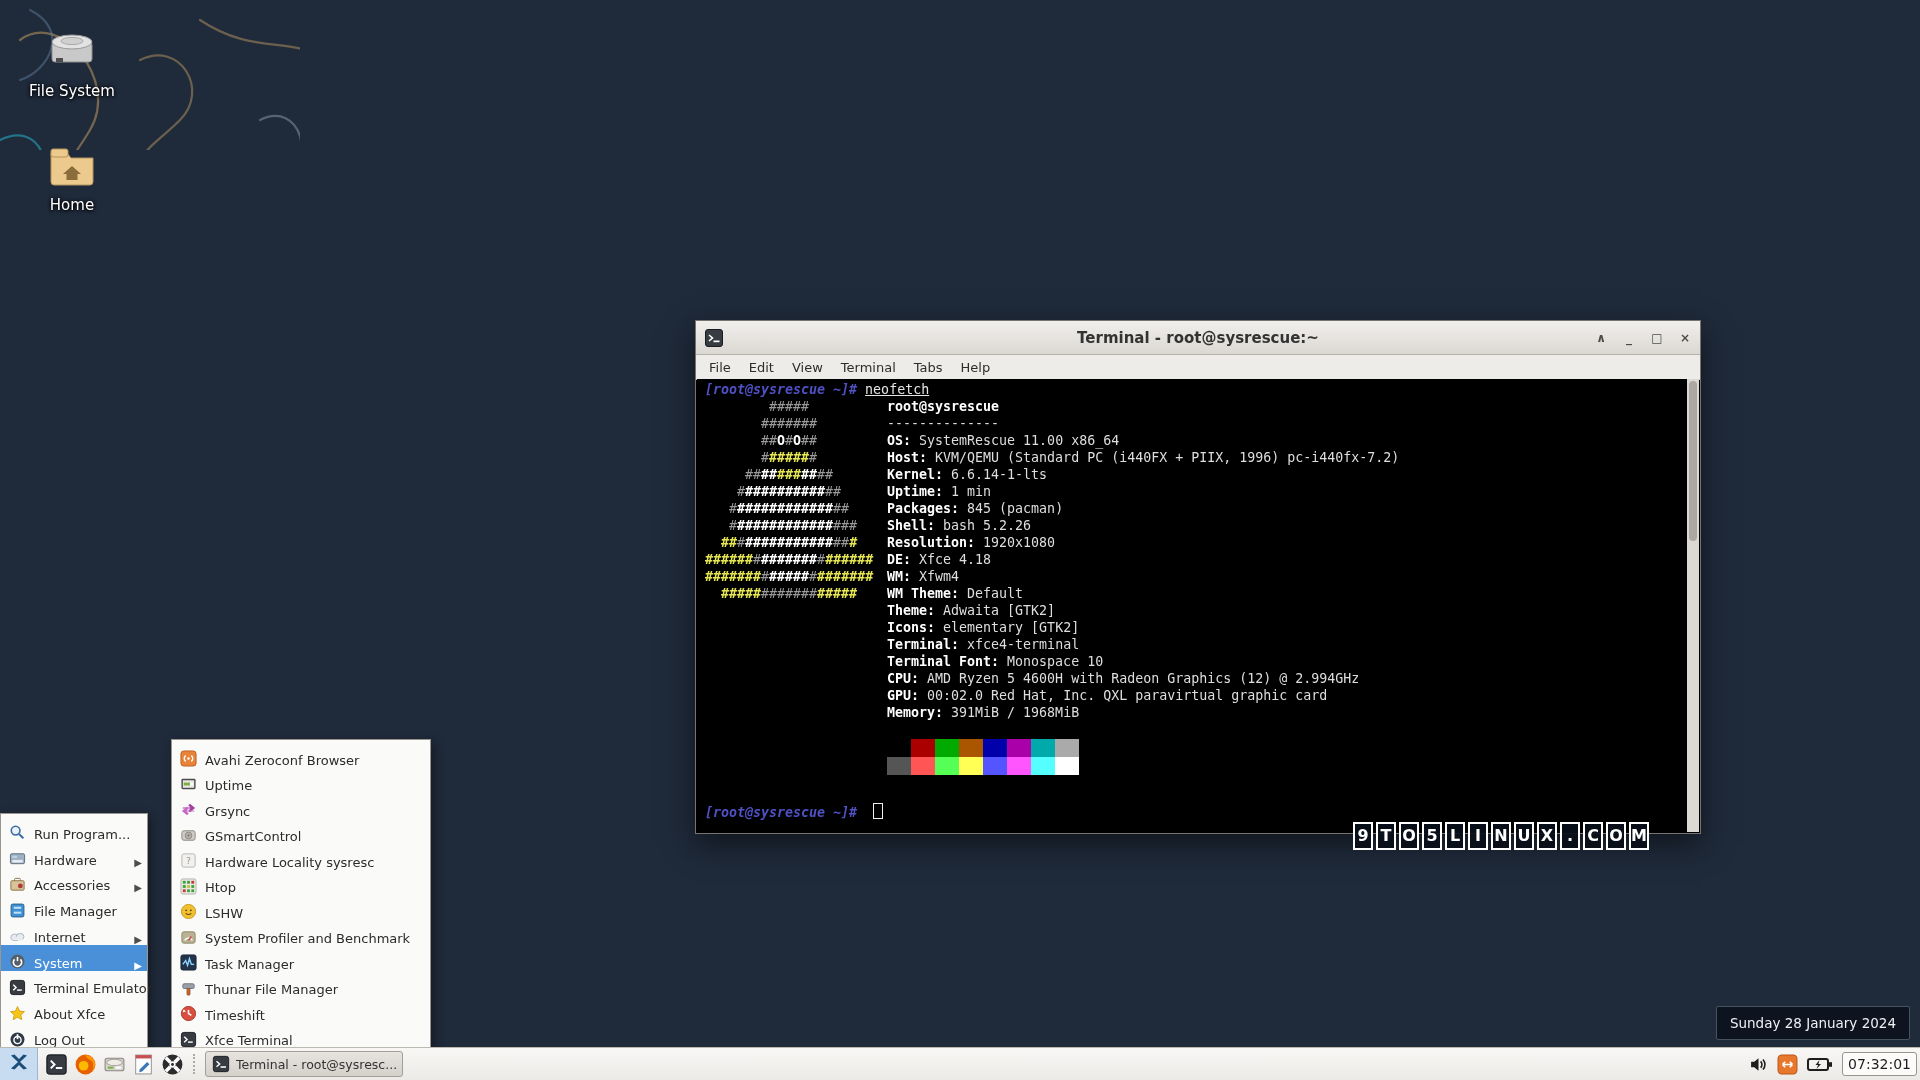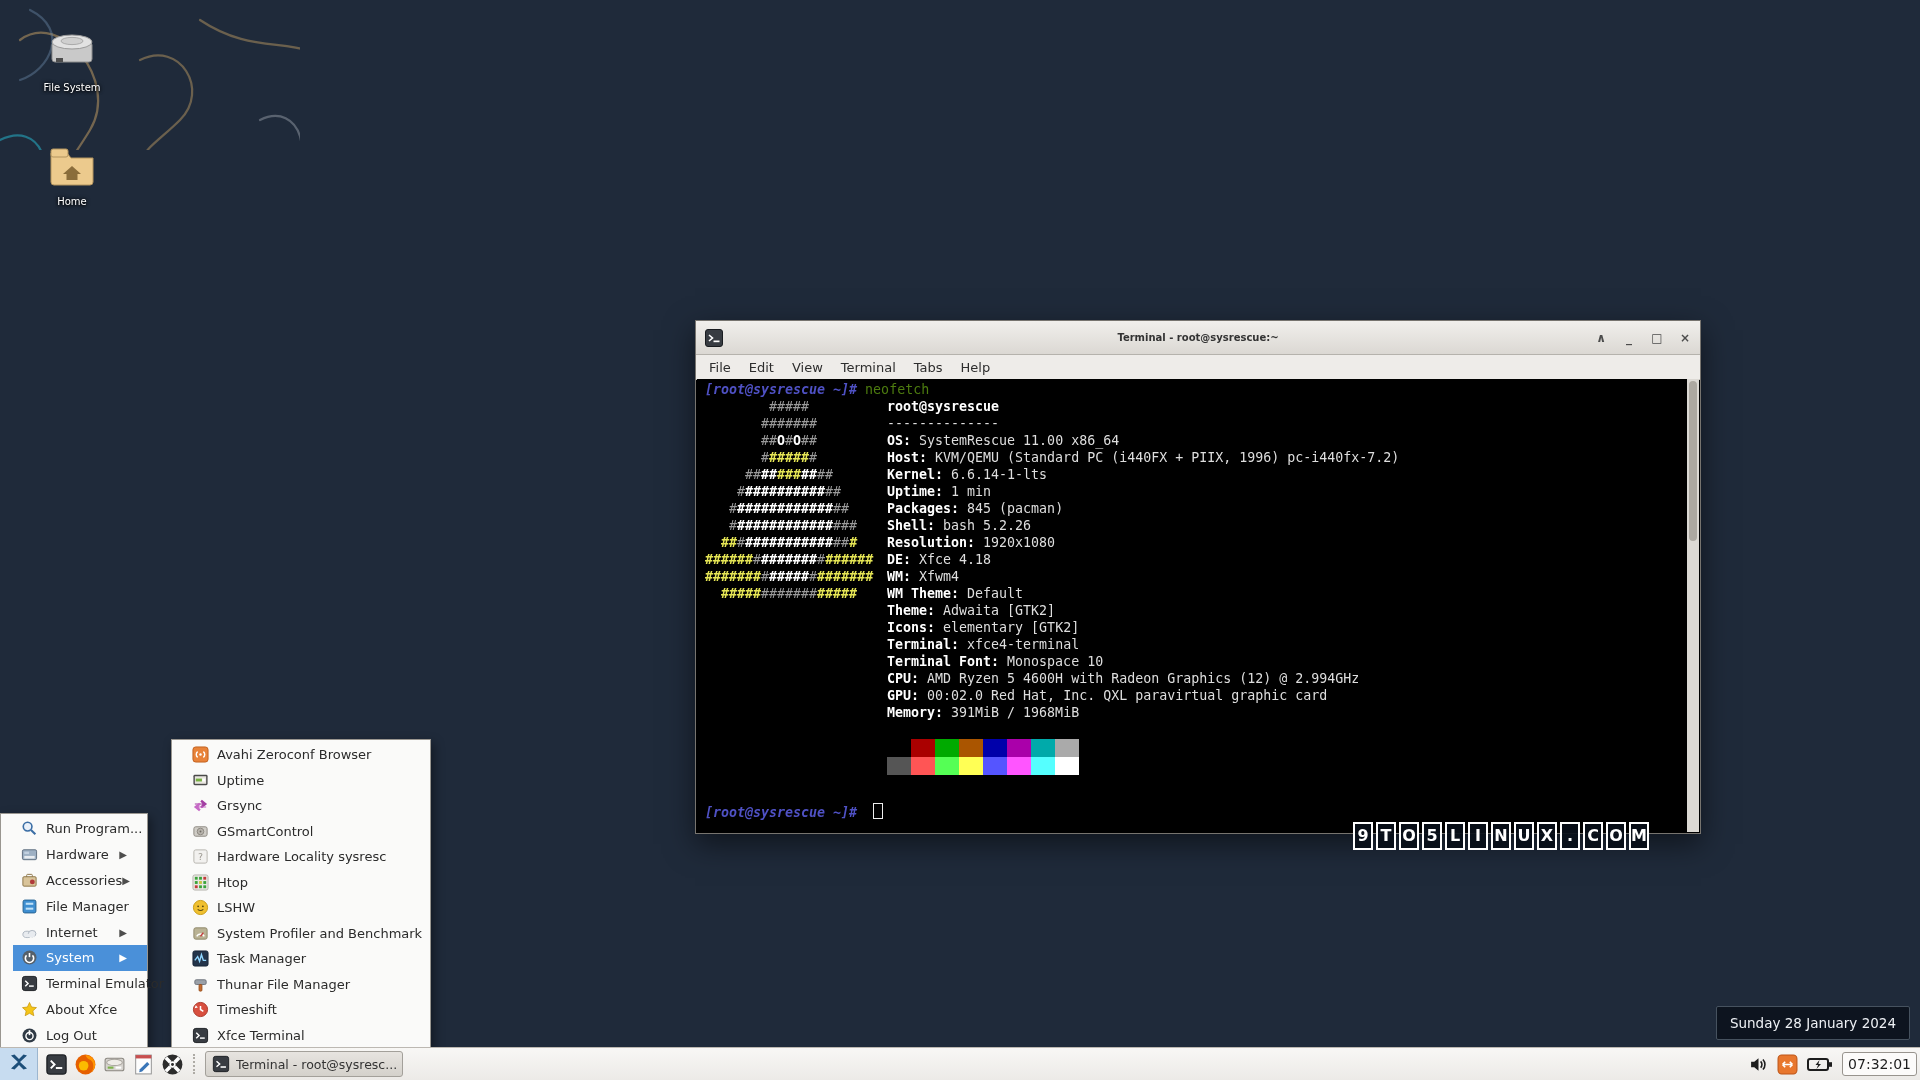--- a/index.html
+++ b/index.html
@@ -3,52 +3,52 @@
 <meta charset="utf-8">
 <style>
   html,body{margin:0;padding:0;background:#111;}
   #screen{position:relative;width:1920px;height:1080px;overflow:hidden;
           font-family:"DejaVu Sans",sans-serif;background:#1f2a3a;}
   
   #bg{position:absolute;inset:0;}
   
   .dicon{position:absolute;width:100px;text-align:center;cursor:default;}
   .dicon .ic{width:52px;height:52px;margin:0 auto;}
-  .dicon .lbl{margin-top:4px;color:#fff;font-size:10px;text-shadow:0 1px 3px #000,0 0 4px #000;}
+  .dicon .lbl{margin-top:4px;color:#fff;font-size:15px;text-shadow:0 1px 3px #000,0 0 4px #000;}
   
   #win{position:absolute;left:695px;top:320px;width:1006px;height:514px;
        border:1px solid #77746f;box-shadow:0 10px 28px rgba(0,0,0,.5);background:#000;box-sizing:border-box;}
   #titlebar{height:33px;background:linear-gradient(#f1efec,#dbd8d3);border-bottom:1px solid #b5b2ac;
             display:flex;align-items:center;padding:0 8px;position:relative;}
   #titlebar .wicon{width:20px;height:20px;}
-  #wtitle{position:absolute;left:0;right:0;text-align:center;font-weight:bold;font-size:10px;color:#333;}
+  #wtitle{position:absolute;left:0;right:0;text-align:center;font-weight:bold;font-size:15px;color:#333;}
   #controls{margin-left:auto;display:flex;gap:14px;z-index:2;}
   .ctrl{width:14px;text-align:center;color:#4c4c4c;font-weight:bold;font-size:12px;line-height:14px;}
   #menubar{height:24px;background:#eeece9;border-bottom:1px solid #c8c5bf;display:flex;align-items:center;padding-left:4px;}
   .mitem{font-size:13px;color:#2d2d2d;padding:2px 9px;}
   #termarea{position:absolute;left:1px;top:58px;right:13px;bottom:1px;background:#000;overflow:hidden;
             font-family:"DejaVu Sans Mono",monospace;font-size:13.3px;line-height:17px;white-space:pre;}
   #scrollbar{position:absolute;top:58px;right:1px;width:12px;bottom:1px;background:#dcd9d4;}
   #sthumb{position:absolute;top:2px;left:2px;right:2px;height:160px;background:#aca8a1;border-radius:4px;}
   .abs{position:absolute;}
   .prompt{color:#4f51c4;font-weight:bold;font-style:italic;}
-  .cmd{color:#4d7c0f;}
+  .cmd{color:#e5e5e5;text-decoration:underline;}
   .cg{color:#9a9a9a;}
   .cw{color:#ffffff;font-weight:bold;}
   .cy{color:#e6e655;font-weight:bold;}
   .ilabel{color:#fff;font-weight:bold;}
   .ival{color:#dedede;}
   .pblock{display:inline-block;width:24px;height:18px;vertical-align:top;}
   #cursor{display:inline-block;width:8px;height:14px;border:1px solid #ededed;margin-left:8px;vertical-align:-2px;}
   
   .popup{position:absolute;background:#fafaf9;border:1px solid #999690;box-shadow:3px 4px 10px rgba(0,0,0,.4);
          display:flex;flex-direction:column;padding:2px 0;box-sizing:border-box;}
   #appmenu{left:0;top:813px;width:148px;height:238px;}
   #submenu{left:171px;top:739px;width:260px;height:312px;}
-  .menurow{flex:1;display:flex;align-items:center;padding:0 20px 0 7px;font-size:13px;color:#2b2b2b;white-space:nowrap;margin-left:12px;}
+  .menurow{flex:1;display:flex;align-items:flex-end;padding:0 5px 0 7px;font-size:13px;color:#2b2b2b;white-space:nowrap;}
   .menurow.sel{background:#4a90d9;color:#fff;}
   .micon{width:18px;height:18px;margin-right:8px;flex:0 0 18px;display:flex;align-items:center;justify-content:center;}
   .micon svg{width:17px;height:17px;}
   .arrow{margin-left:auto;font-size:10px;color:#4d4d4d;}
   .sel .arrow{color:#fff;}
   
   #taskbar{position:absolute;left:0;right:0;bottom:0;height:32px;background:linear-gradient(#f8f7f5,#ecead7 400%);
            background:linear-gradient(#f8f7f5,#eceae7);border-top:1px solid #bcb8b2;display:flex;align-items:center;}
   #menubtn{width:38px;height:32px;background:#c7dcf0;border-right:1px solid #9cb6cf;
            display:flex;align-items:center;justify-content:center;box-sizing:border-box;}

